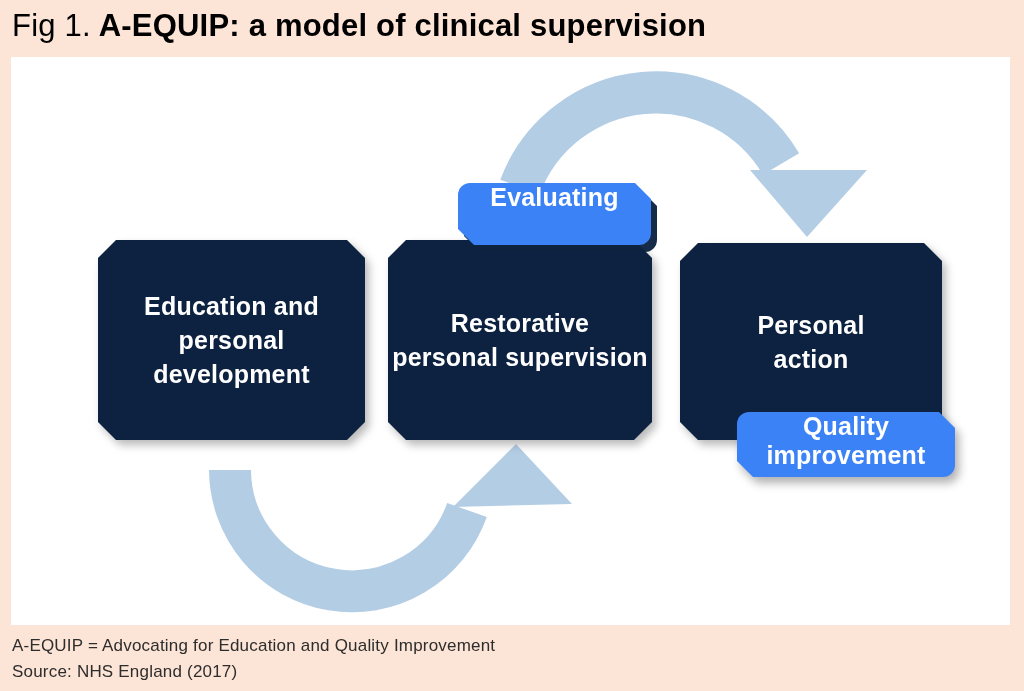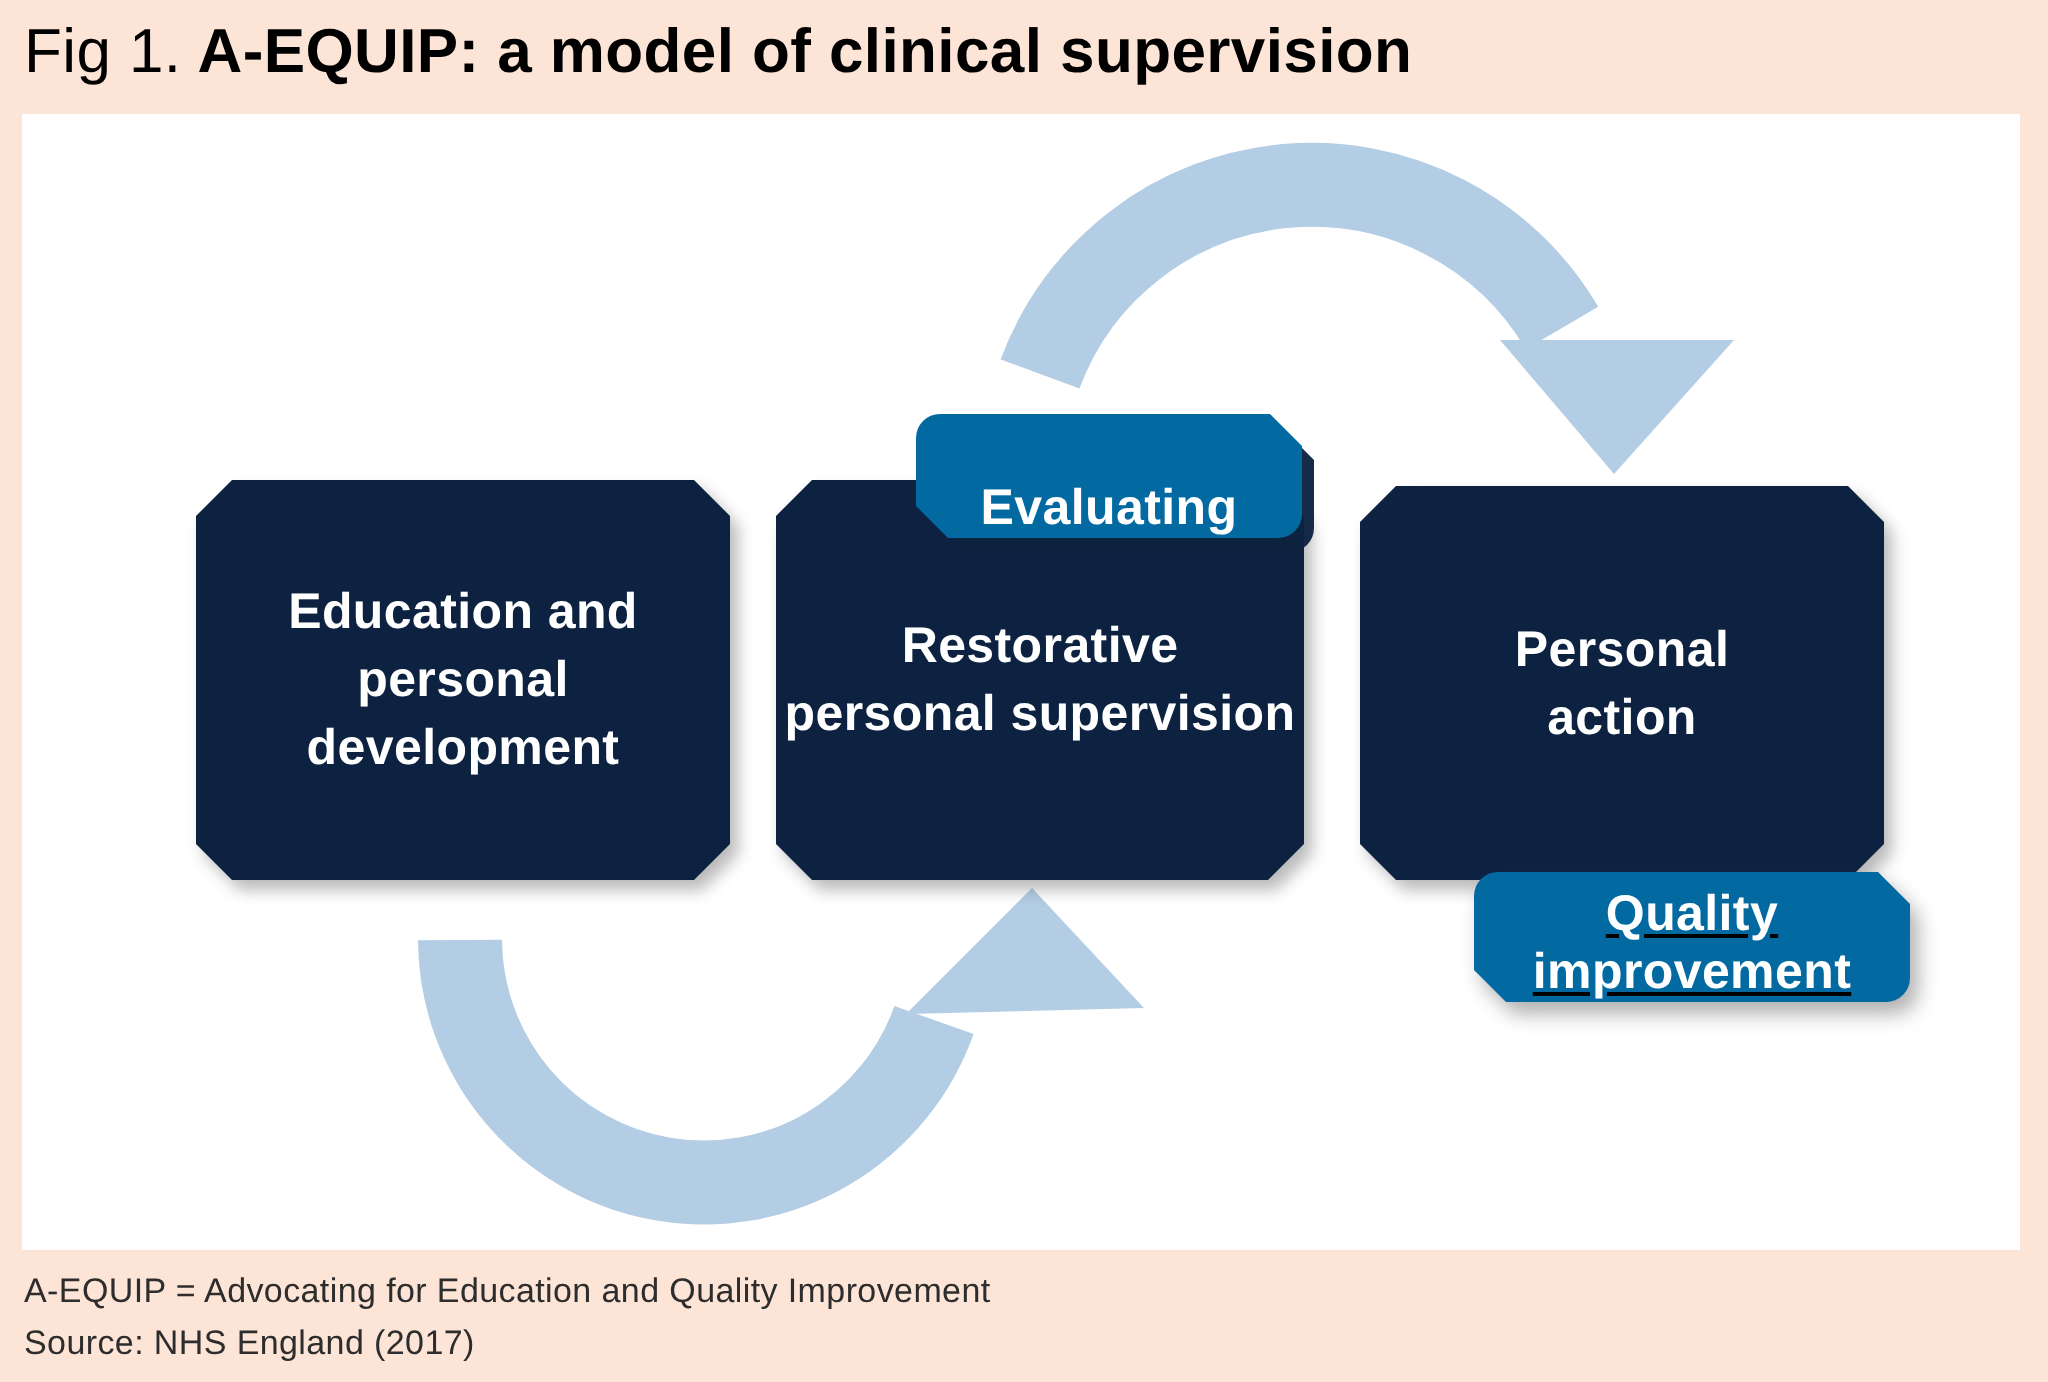--- a/index.html
+++ b/index.html
@@ -37,25 +37,25 @@
   .box-label{
     color:#ffffff;font-weight:700;font-size:25px;line-height:34px;
     white-space:pre-line;letter-spacing:.2px;
   }
   .b1{left:87px;top:183px;width:267px;height:200px;}
   .b2{left:377px;top:183px;width:264px;height:200px;}
   .b3{left:669px;top:186px;width:262px;height:197px;}
   
   .pill-wrap{position:absolute;}
   .shadow-navy{filter:drop-shadow(6px 7px 0 rgba(13,34,64,.96));}
-  .shadow-soft{filter:drop-shadow(4px 6px 5px rgba(80,80,80,.45));text-decoration:underline;}
+  .shadow-soft{filter:drop-shadow(4px 6px 5px rgba(80,80,80,.45));}
   .pill{
     width:100%;height:100%;
-    background:#0369a1;border-radius:12px;
-    display:flex;align-items:flex-end;justify-content:center;text-align:center;margin-top:24px;
+    background:#3b82f6;border-radius:12px;
+    display:flex;align-items:flex-start;justify-content:center;text-align:center;
   }
   .chamfer-tl-br{
     clip-path:polygon(16px 0,100% 0,100% calc(100% - 16px),
                       calc(100% - 16px) 100%,0 100%,0 16px);
   }
   .chamfer-tr-bl{
     clip-path:polygon(0 0,calc(100% - 16px) 0,100% 16px,
                       100% 100%,16px 100%,0 calc(100% - 16px));
   }
   .pill-label{

